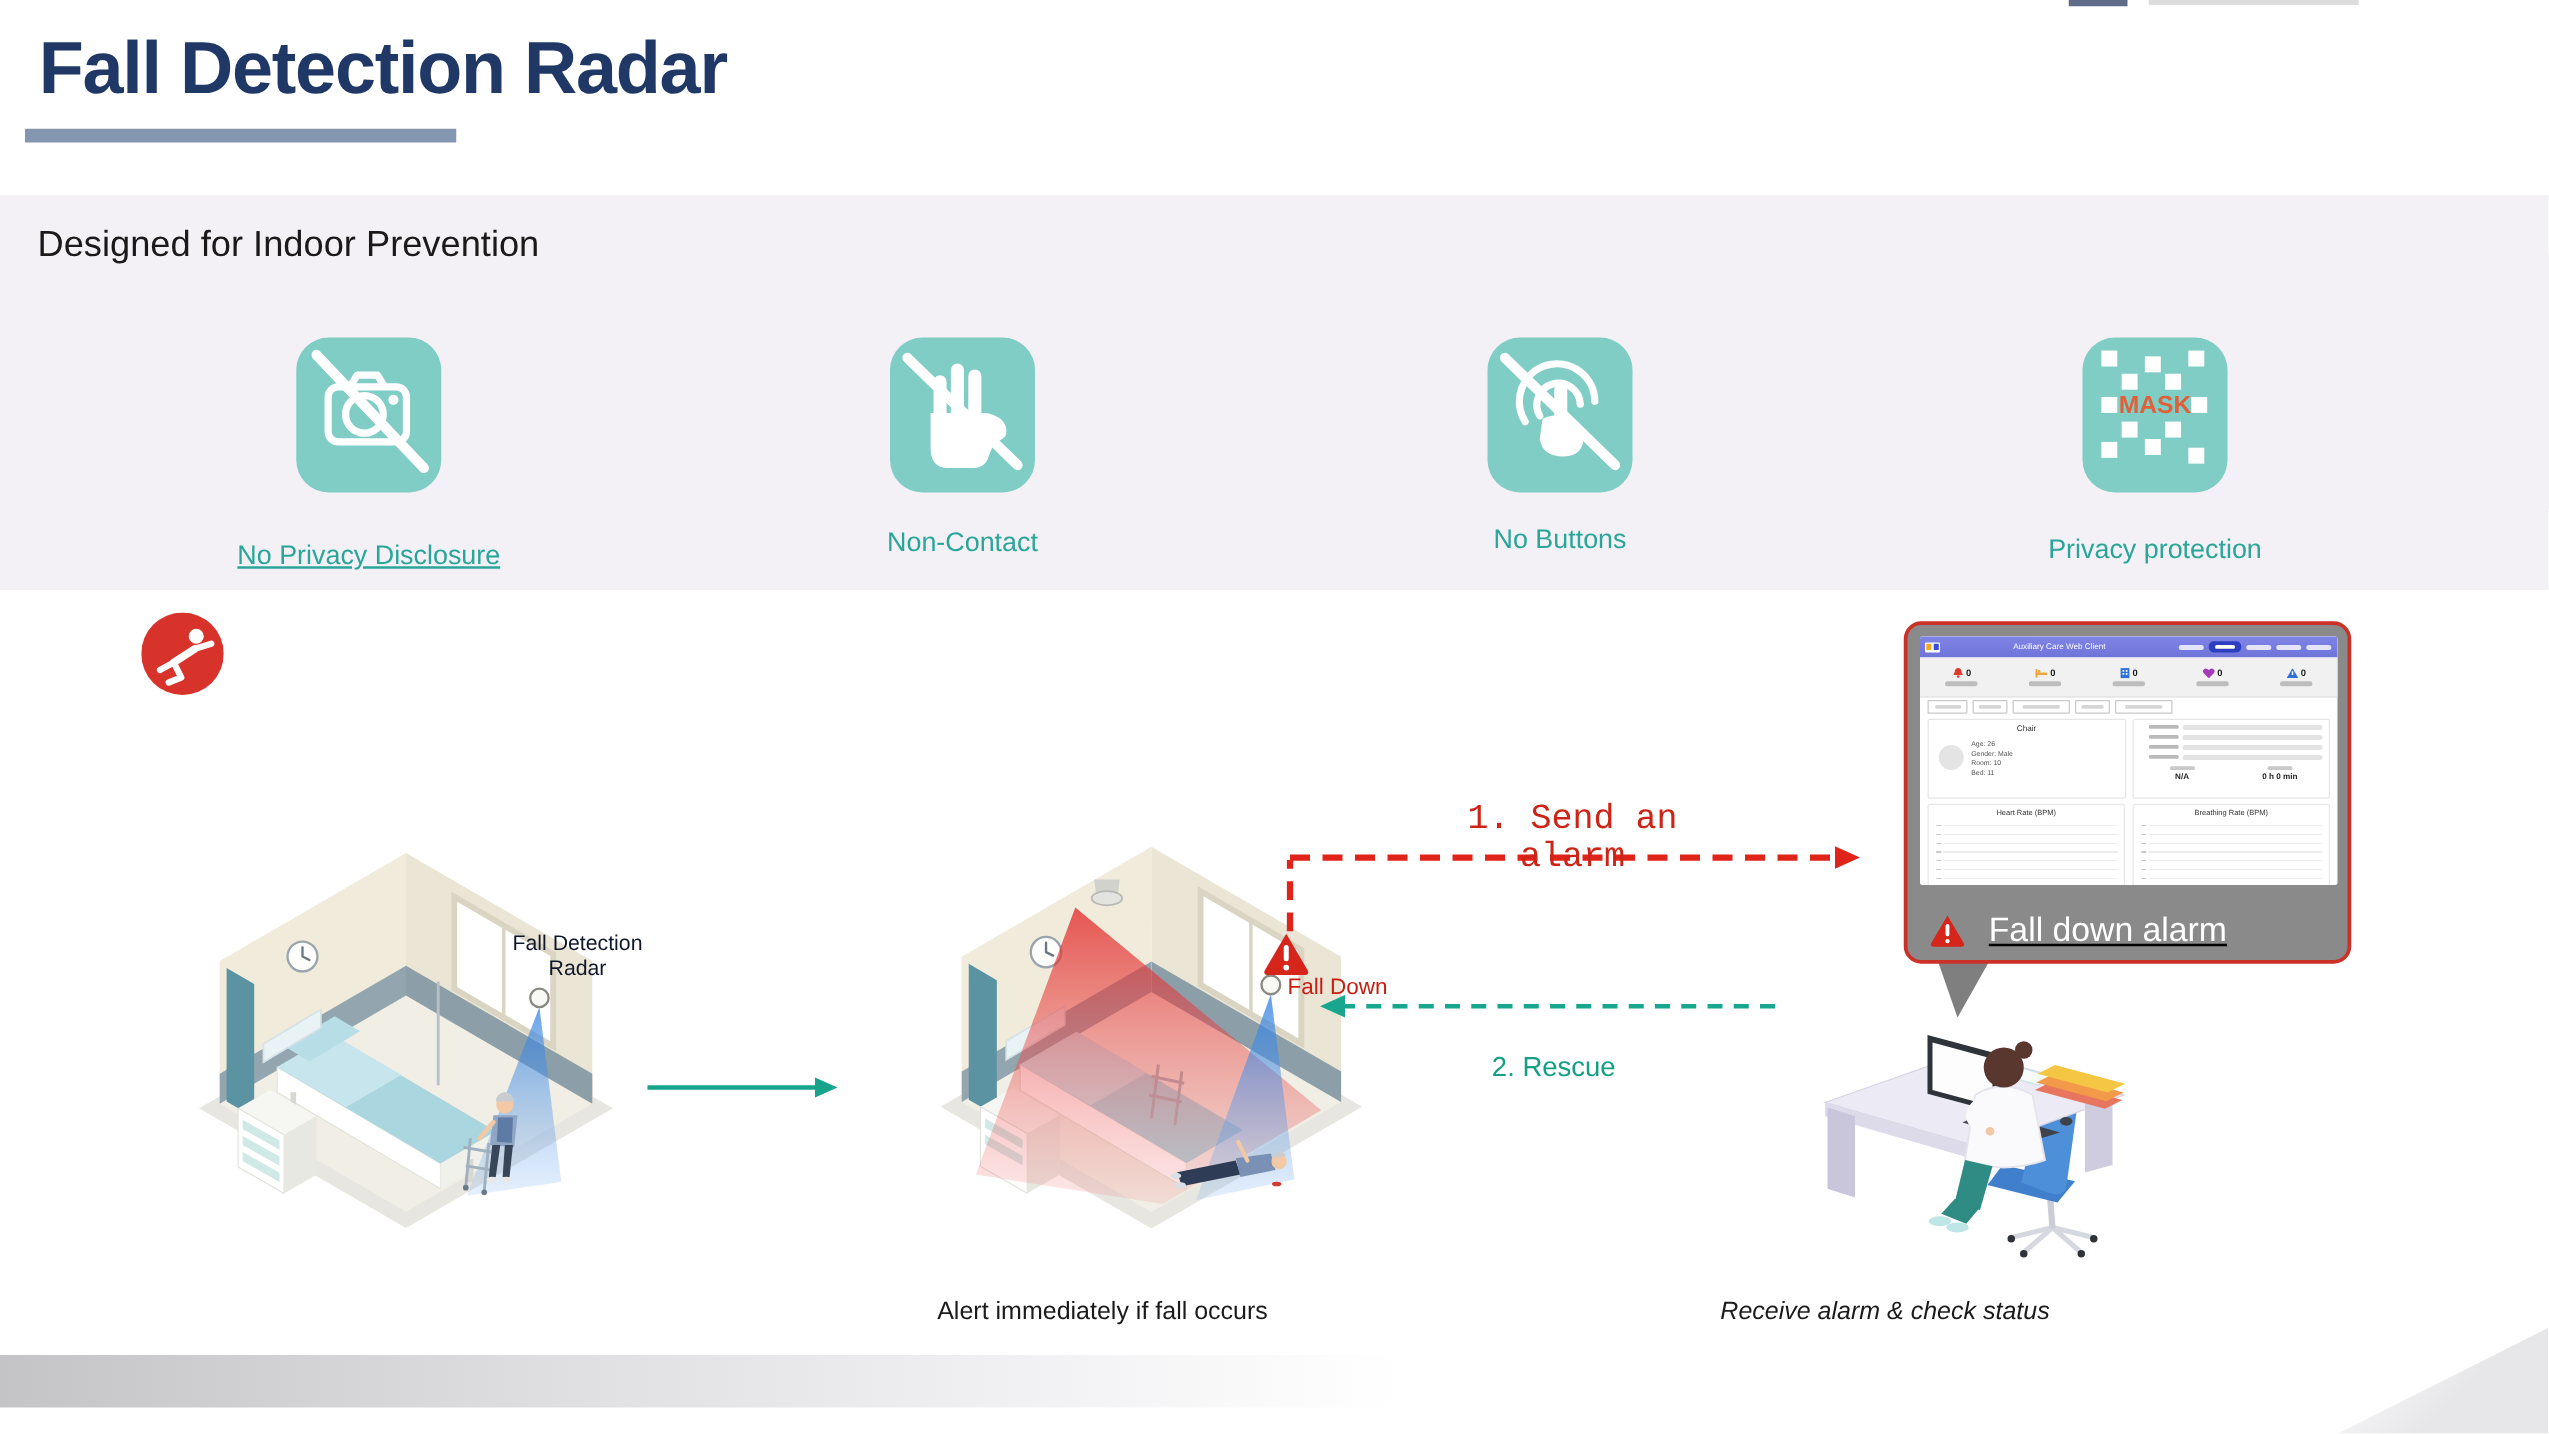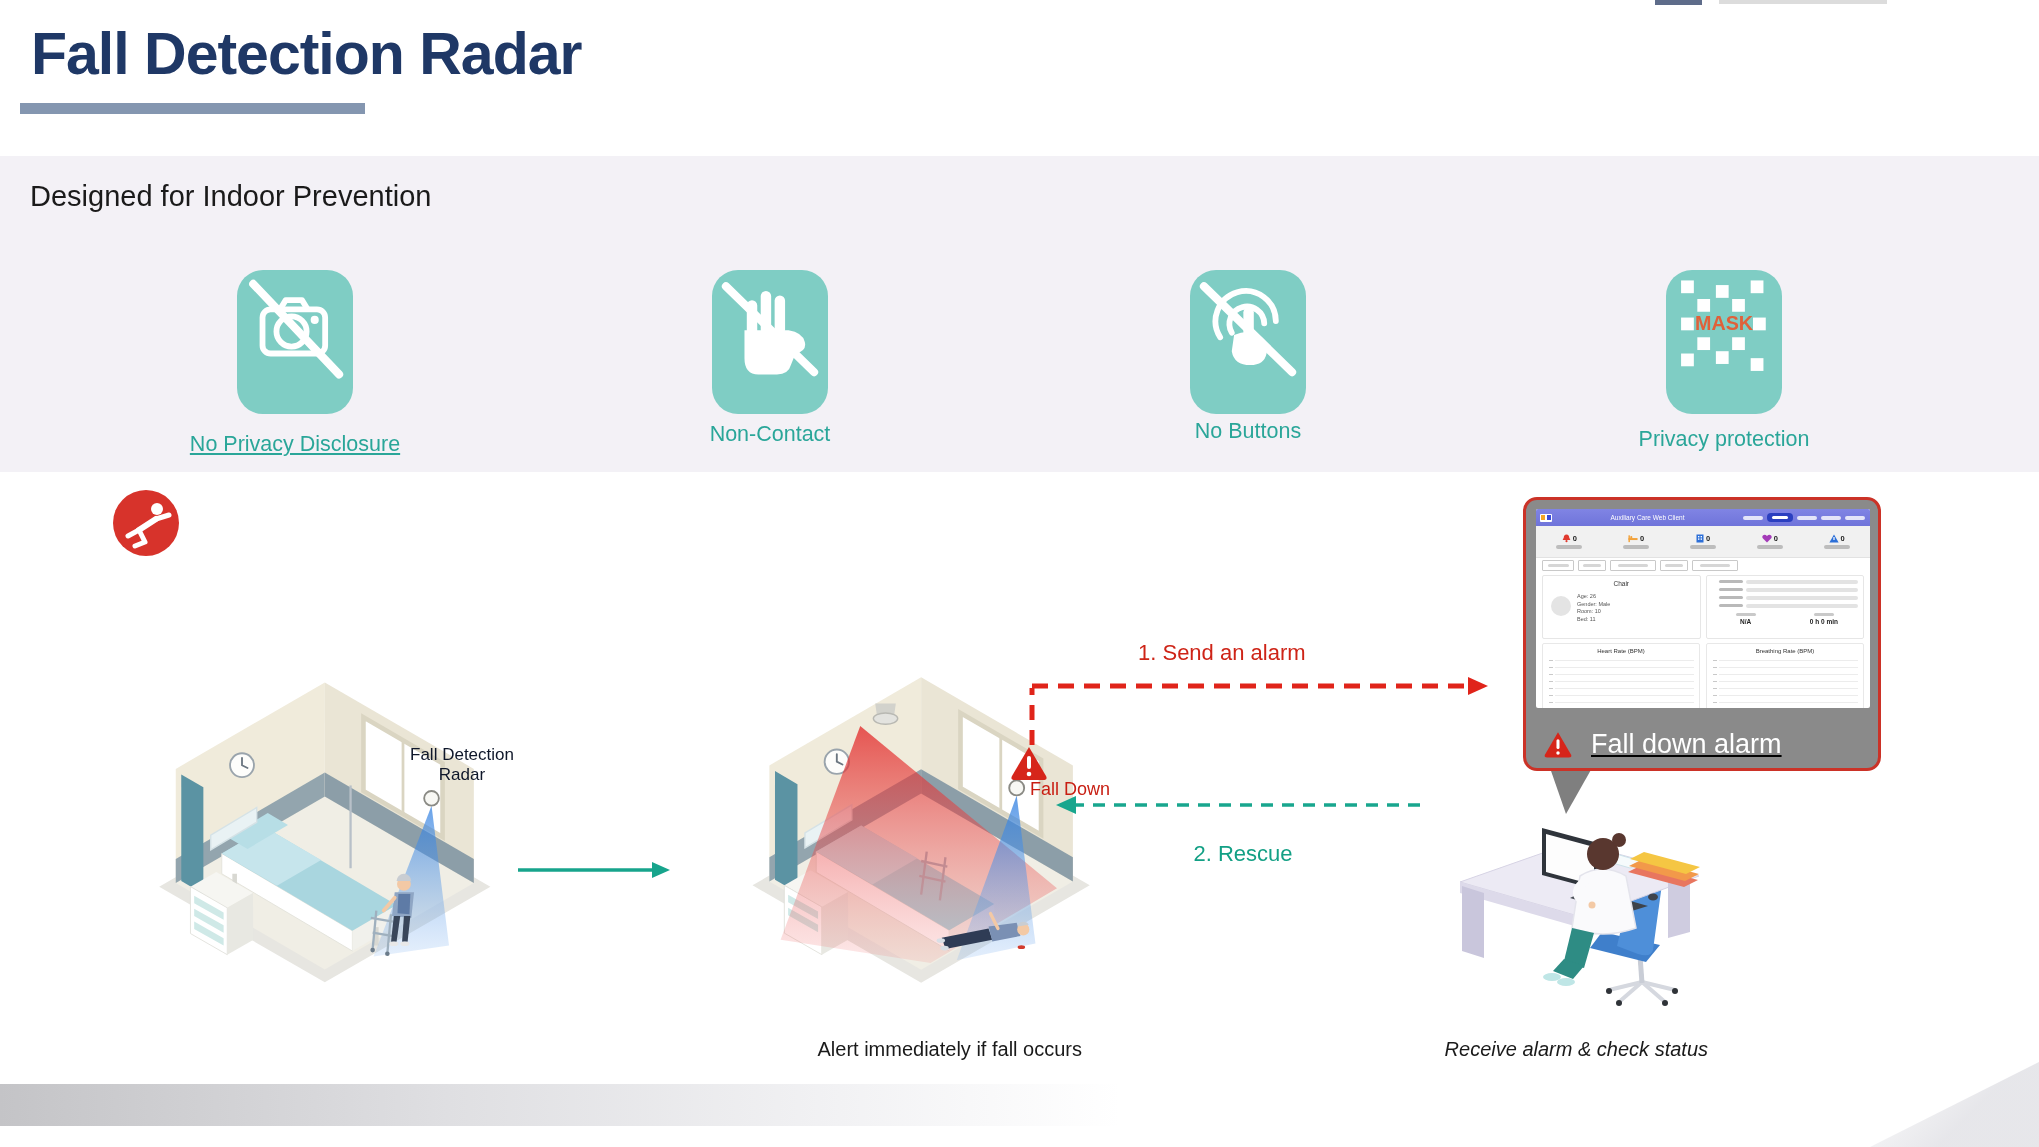--- a/index.html
+++ b/index.html
@@ -3,27 +3,27 @@
 <meta charset="utf-8">
 <style>
   html,body{margin:0;padding:0;background:#fff;}
   .canvas{position:relative;width:2039px;height:1147px;background:#ffffff;overflow:hidden;
           font-family:"Liberation Sans",sans-serif;}
   .abs{position:absolute;}
   .slide-title{font-size:59px;font-weight:bold;color:#1F3866;letter-spacing:-1px;}
   .title-bar{background:#8496B0;}
   .band{background:#F3F1F6;}
   .band-heading{font-size:29px;color:#1a1a1a;}
-  .tile{width:116px;height:144px;border-radius:26px;background:#7FCDC4;}
+  .tile{width:116px;height:124px;border-radius:26px;background:#7FCDC4;}
   .tile-label{font-size:21.5px;color:#2AA699;text-align:center;width:360px;}
   .resp-heading{font-size:31px;color:#111;}
   .caption{font-size:20px;color:#1a1a1a;line-height:27px;}
-  .cap-center{text-align:right;}
+  .cap-center{text-align:center;}
   .teal-label{font-size:17px;line-height:20px;color:#0f172a;text-align:center;}
-  .red-text{color:#CE2417;font-size:22px;text-align:left;}
+  .red-text{color:#CE2417;font-size:28px;text-align:center;font-family:Liberation Mono, monospace;}
   .falldown-text{color:#C81E12;font-size:18px;}
   .rescue-text{color:#13A085;font-size:22px;text-align:center;}
   .bottom-grad{background:linear-gradient(90deg,#c4c4c7 0%,#dfdfe2 40%,#f2f2f4 75%,#ffffff 100%);}
   .corner-wedge{background:linear-gradient(135deg,rgba(233,233,236,0) 0%,rgba(228,228,232,.9) 60%);
                 clip-path:polygon(100% 0,100% 100%,0 100%);}
   
   .dash-card{background:#8A8A8A;border:3px solid #CB3227;border-radius:14px;}
   .mini{position:absolute;left:10px;top:9px;width:334px;height:199px;background:#fff;border-radius:2px;overflow:hidden;}
   .mini-header{height:17px;background:linear-gradient(#8084E4,#6F74DA);display:flex;align-items:center;}
   .mini-logo{width:12px;height:8px;background:#fff;border-radius:1px;margin-left:4px;position:relative;}

